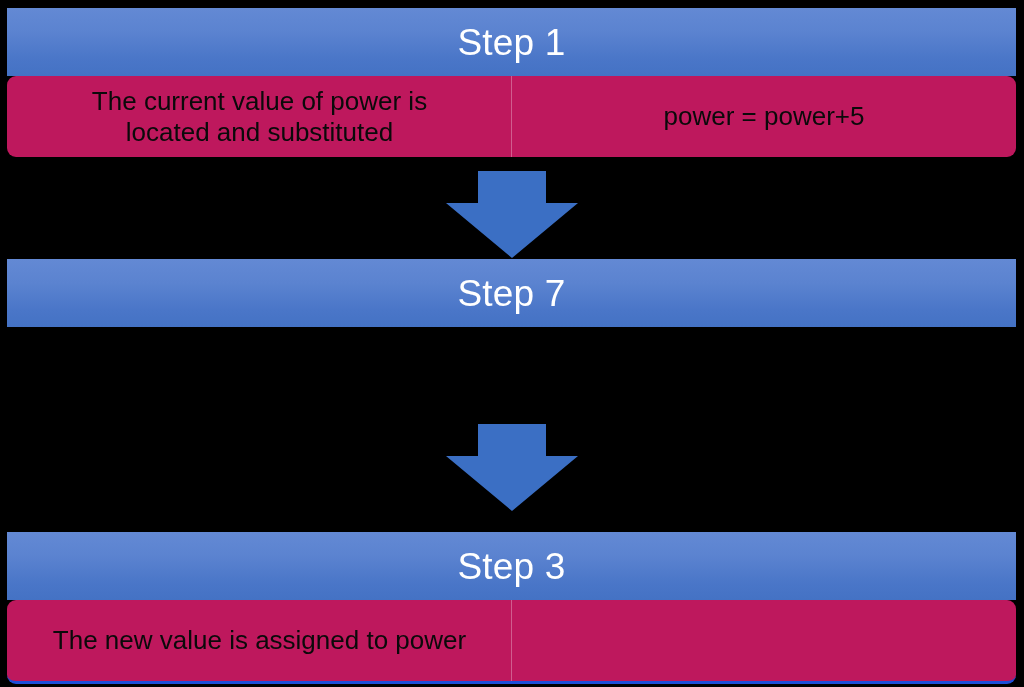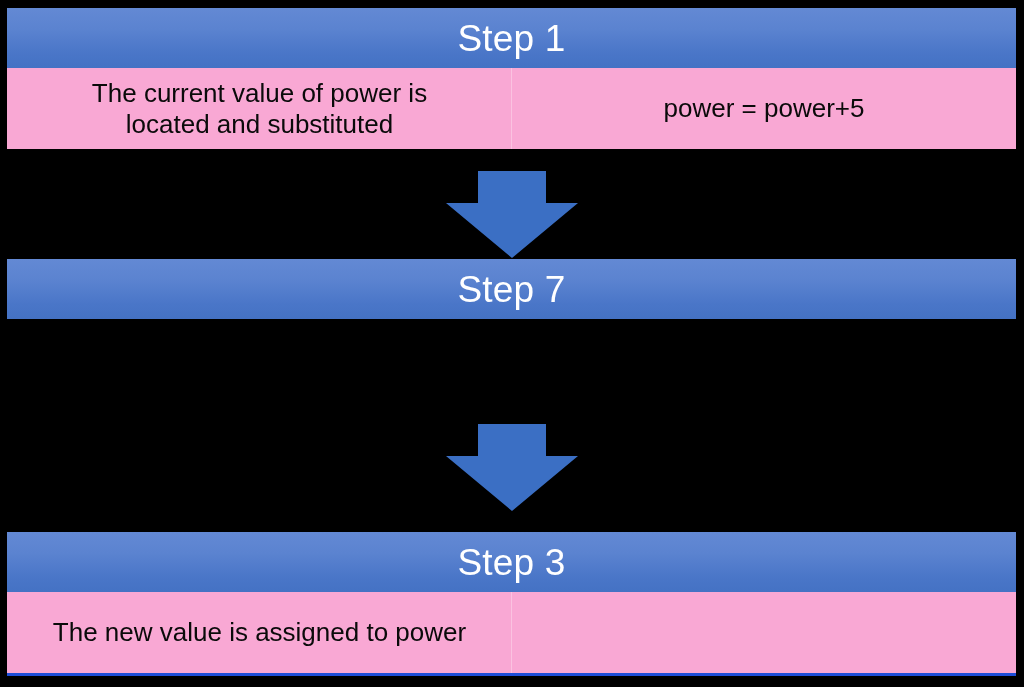--- a/index.html
+++ b/index.html
@@ -27,43 +27,44 @@
   
   .step-block {
     position: absolute;
     left: 7px;
     width: 1009px;
     overflow: visible;
   }
 
   .step-header {
     position: relative;
-    height: 60px;
+    height: 68px;
     background: linear-gradient(to bottom, #6389d4 0%, #5b83d0 35%, #4a76c8 75%, #4472c4 100%);
     display: flex;
     align-items: center;
     justify-content: center;
   }
 
   .step-header-title {
     color: #ffffff;
     font-size: 37px;
     font-weight: 400;
     letter-spacing: 0.2px;
     line-height: 1;
     text-align: center;
   }
 
   .step-body {
     position: relative;
     height: 81px;
-    background: #f9a8d4;
+    background: #be185d;
     display: flex;
     flex-direction: row;
     align-items: stretch;
+    border-radius: 9px;
   }
 
   .step-body.with-bottom-rule {
     border-bottom: 3px solid #1d4ed8;
     height: 84px;
   }
 
   .body-cell {
     display: flex;
     align-items: center;

